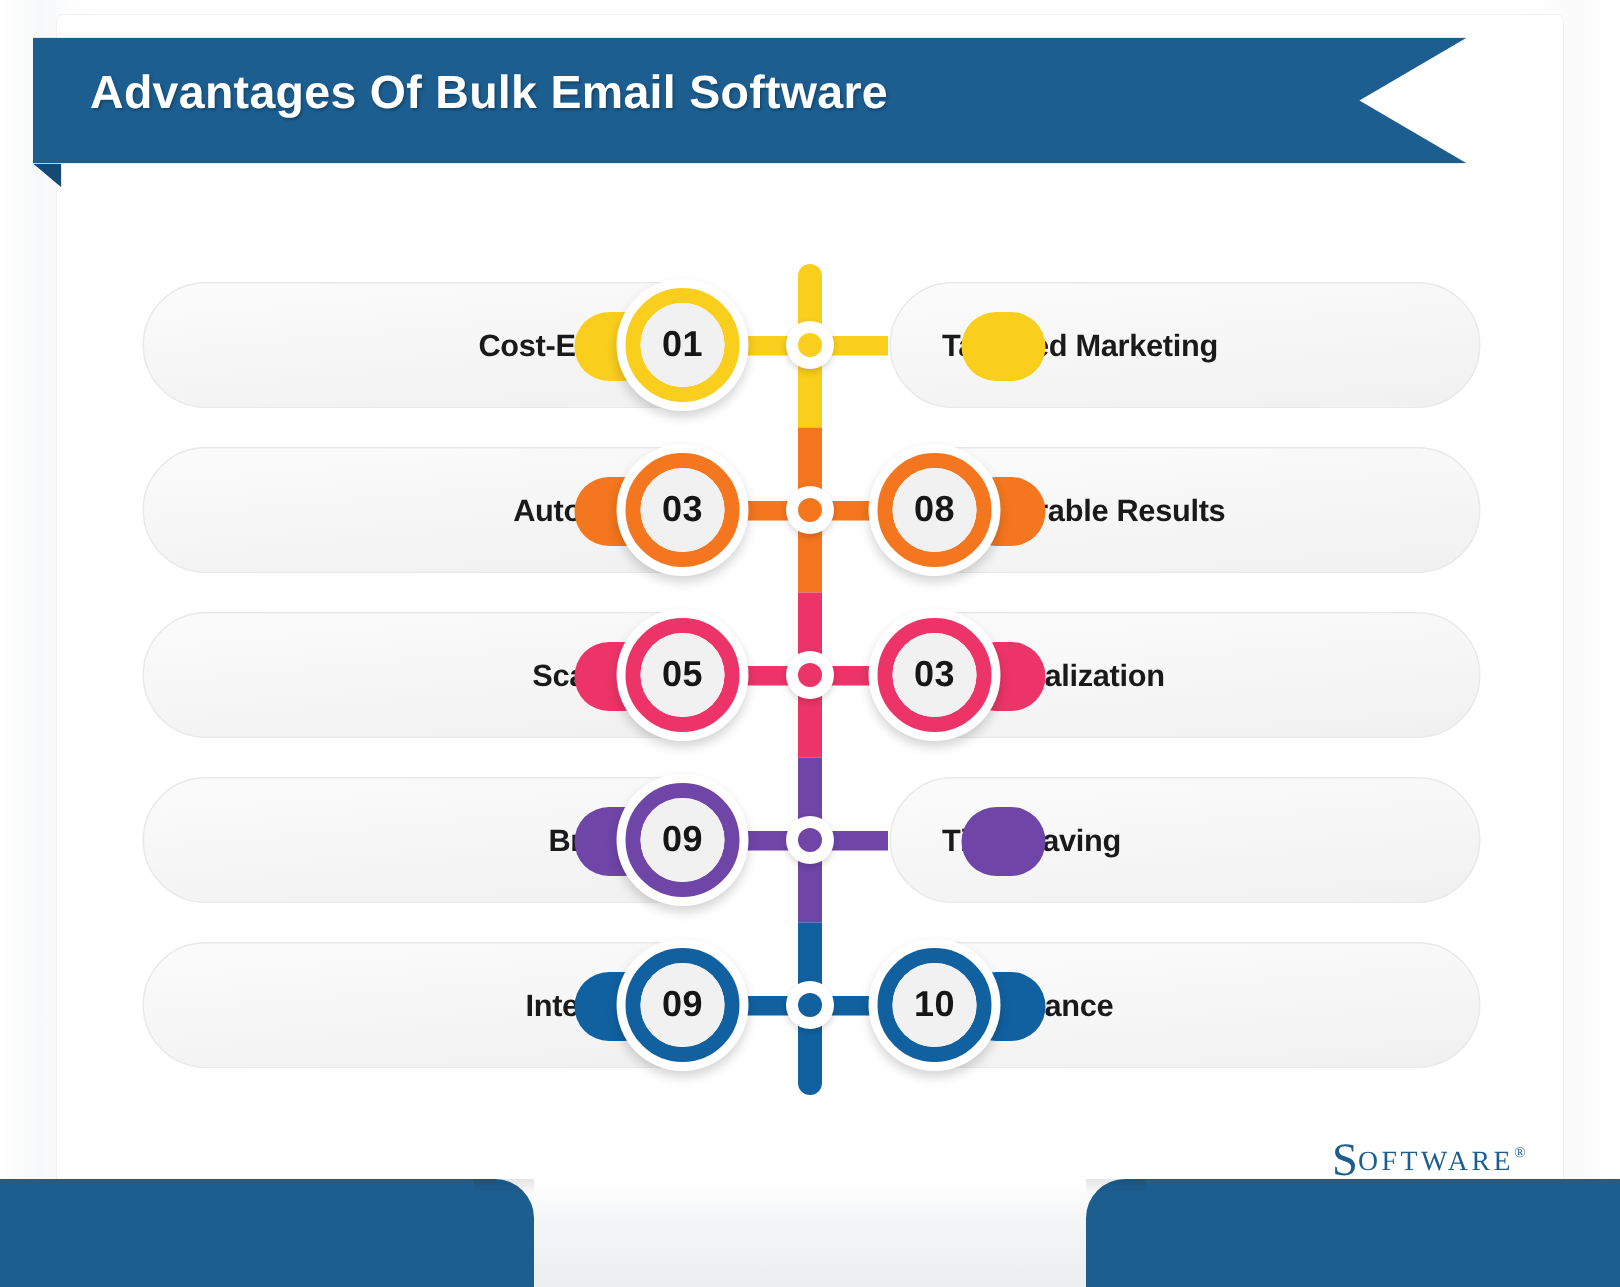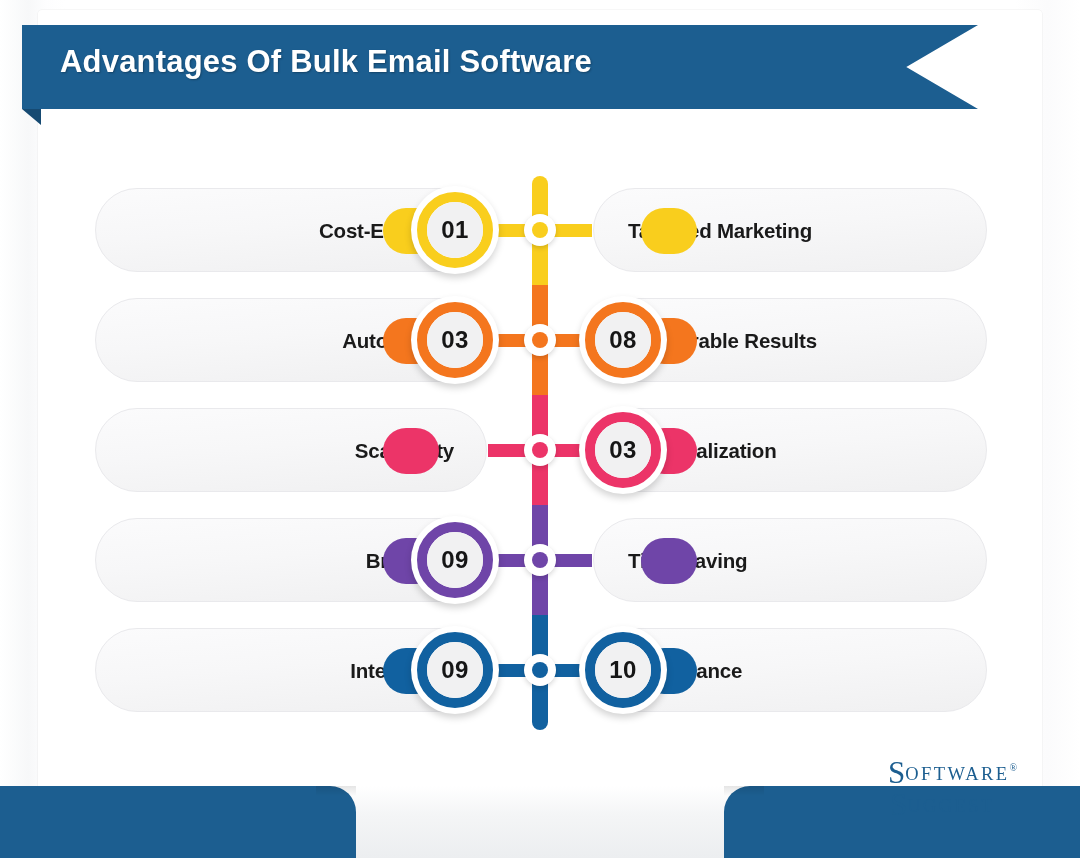--- a/index.html
+++ b/index.html
@@ -322,20 +322,27 @@
         <div class="pill left">
           <span class="pill-label">Scalability</span>
         </div>
         <div class="pill right">
           <span class="pill-label">Personalization</span>
         </div>
         <div class="stub left" style="background:#EC3468"></div>
         <div class="stub right" style="background:#EC3468"></div>
         <div class="hbar left" style="background:#EC3468"></div>
         <div class="hbar right" style="background:#EC3468"></div>
+        <div class="circle left">
+          <div class="ring" style="border-color:#EC3468">
+            <div class="ring-inner">
+              <span class="num">05</span>
+            </div>
+          </div>
+        </div>
         <div class="circle right">
           <div class="ring" style="border-color:#EC3468">
             <div class="ring-inner">
               <span class="num">03</span>
             </div>
           </div>
         </div>
       </div>
       <div class="row" style="top: 505px;">
         <div class="pill left">

